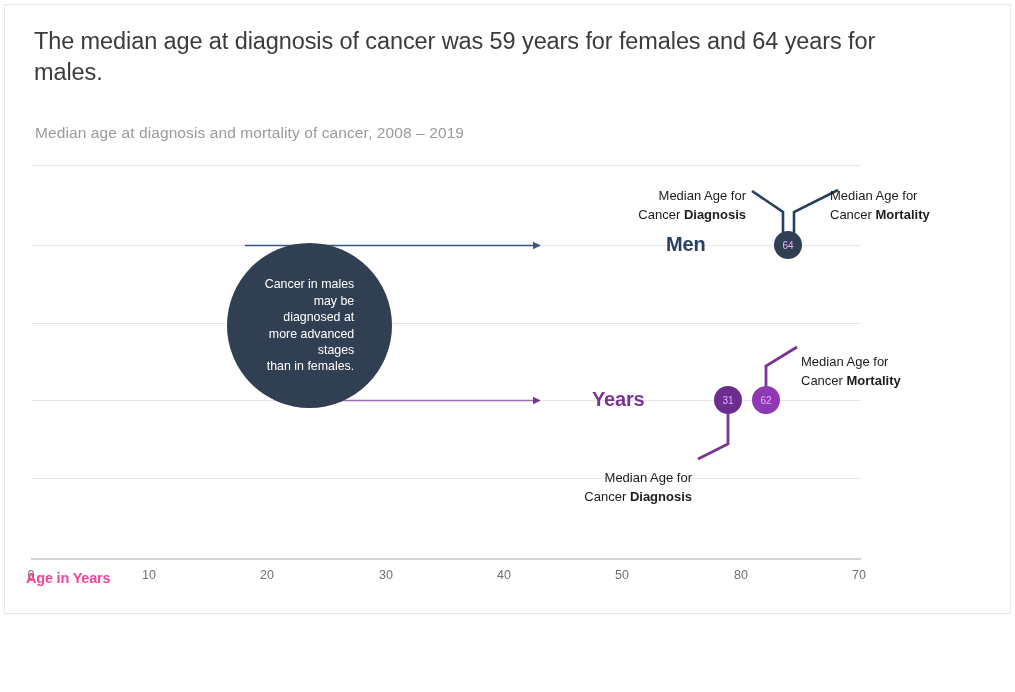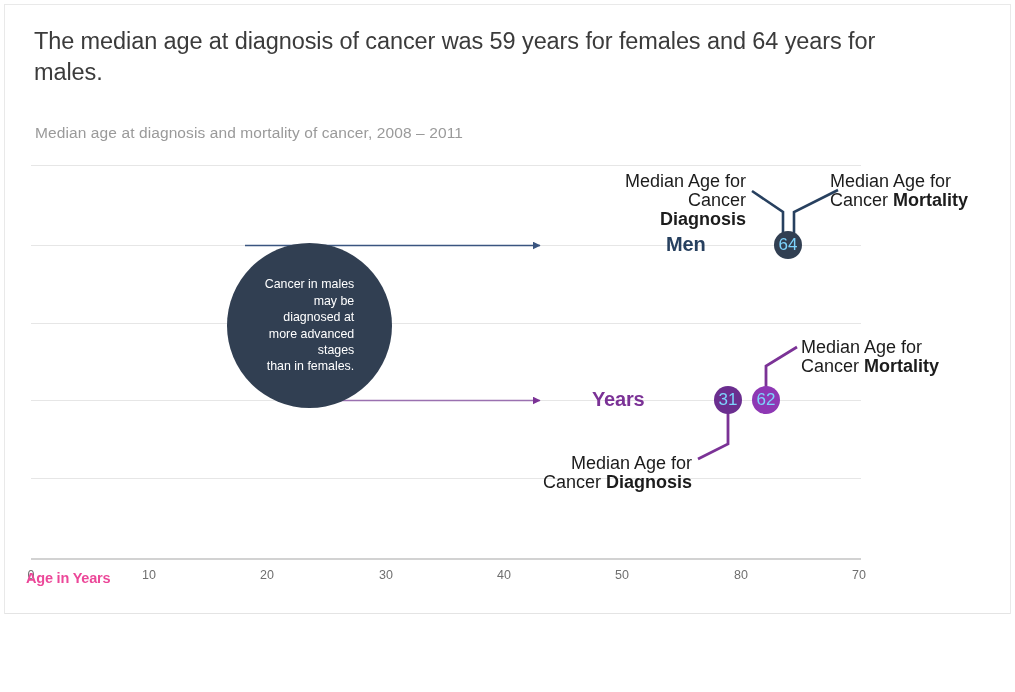--- a/index.html
+++ b/index.html
@@ -141,34 +141,35 @@
 
   
   .marker {
     position: absolute;
     width: 28px;
     height: 28px;
     border-radius: 50%;
     display: flex;
     align-items: center;
     justify-content: center;
-    color: #7dd3fc;
-    font-size: 17px;
+    color: #f0abfc;
+    font-size: 10px;
     font-weight: normal;
   }
   #marker-men-64   { left: 774px; top: 231px; background: #313f52; }
   #marker-women-58 { left: 714px; top: 386px; background: #6b2e8f; }
   #marker-women-62 { left: 752px; top: 386px; background: #8e38b4; }
 
   
   .annot {
     position: absolute;
-    font-size: 18px;
+    font-size: 13px;
     line-height: 19px;
     color: #1c1c1c;
+    margin-top: 14px;
   }
   .annot b { font-weight: bold; }
   #annot-men-diagnosis   { left: 600px; top: 172px; width: 146px; text-align: right; }
   #annot-men-mortality   { left: 830px; top: 172px; width: 170px; text-align: left; }
   #annot-women-mortality { left: 801px; top: 338px; width: 175px; text-align: left; }
   #annot-women-diagnosis { left: 540px; top: 454px; width: 152px; text-align: right; }
 
   
   #footer-divider {
     position: absolute;
@@ -188,21 +189,21 @@
   }
 </style>
 </head>
 <body>
 
 <div id="slide">
 
   <div id="page-frame"></div>
 
   <div id="title">The median age at diagnosis of cancer was 59 years for females and 64 years for males.</div>
-  <div id="subtitle">Median age at diagnosis and mortality of cancer, 2008 – 2011</div>
+  <div id="subtitle">Median age at diagnosis and mortality of cancer, 2008 – 2019</div>
 
   <div id="plot">
     <div class="gridline" style="top:5px;"></div>
     <div class="gridline" style="top:85px;"></div>
     <div class="gridline" style="top:163px;"></div>
     <div class="gridline" style="top:240px;"></div>
     <div class="gridline" style="top:318px;"></div>
   </div>
 
   <div id="axis-line"></div>

